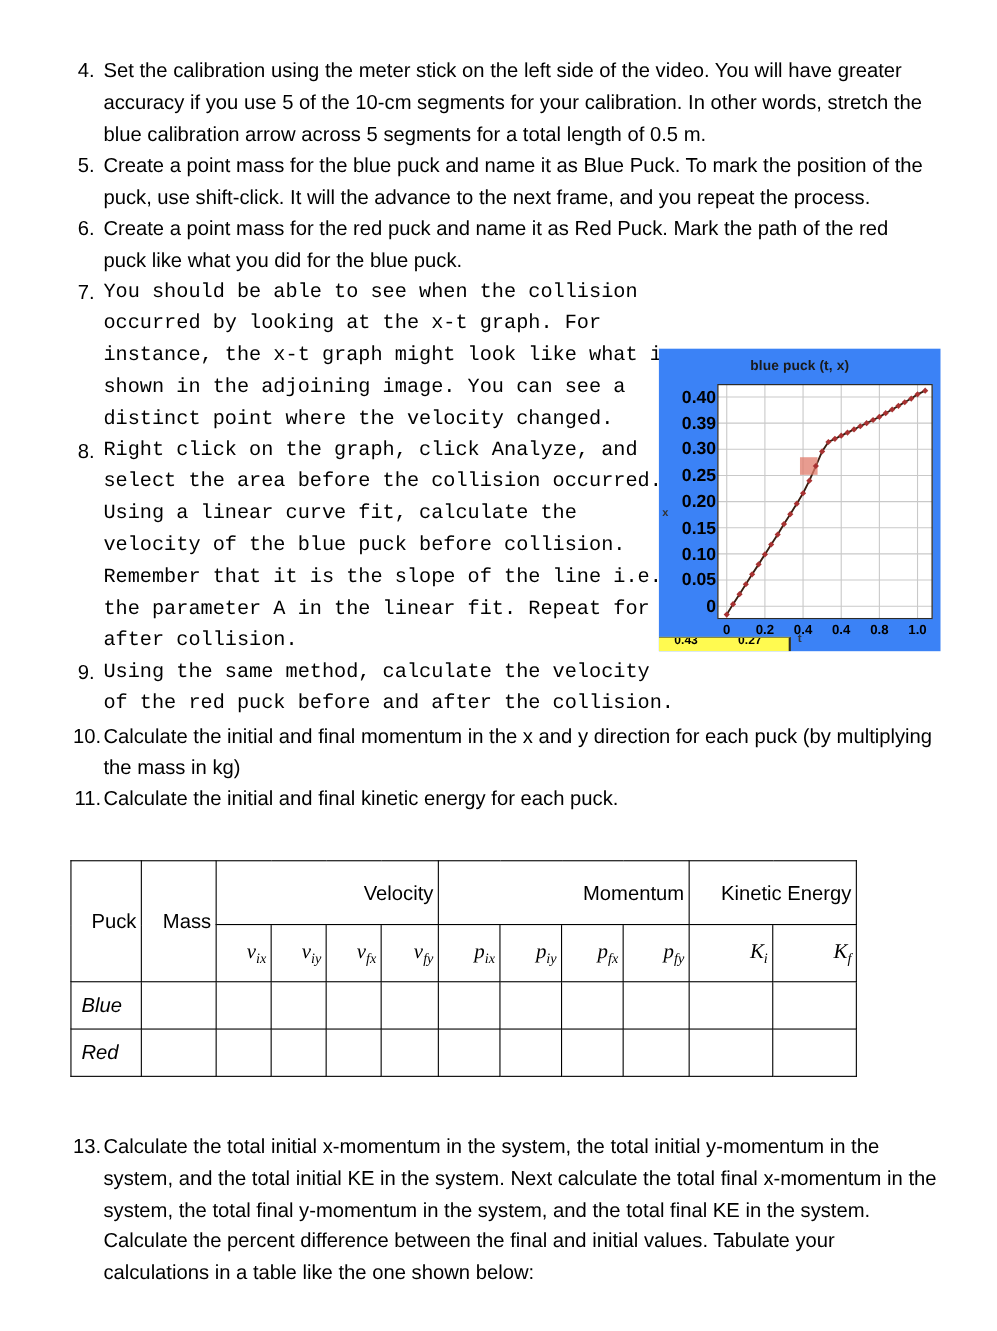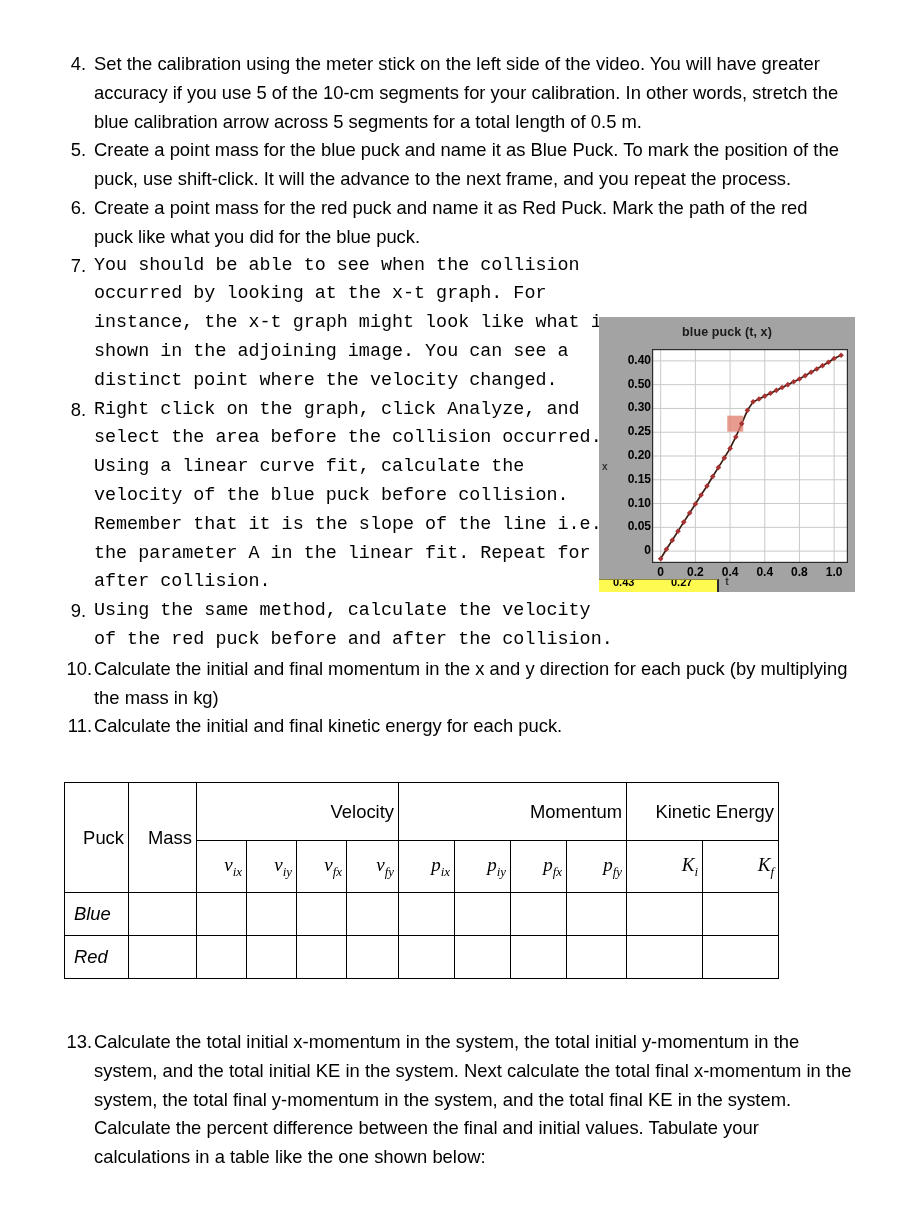--- a/index.html
+++ b/index.html
@@ -38,21 +38,21 @@
 
   .narrow .li-body { max-width: 520px; font-family: Liberation Mono, monospace; }
 
   
   .figure {
     position: absolute;
     left: 599px;
     top: 317px;
     width: 256px;
     height: 275px;
-    background: #a3a3a3;
+    background: #3b82f6;
     overflow: hidden;
   }
   .fig-title {
     position: absolute;
     left: 0; right: 0;
     top: 8px;
     text-align: center;
     font-size: 12.5px;
     font-weight: bold;
     color: #1a1a1a;
@@ -72,21 +72,21 @@
     bottom: 5px;
     text-align: center;
     font-size: 10.5px;
     font-weight: bold;
     color: #333;
   }
   .ytick {
     position: absolute;
     right: 0;
     text-align: right;
-    font-size: 12px;
+    font-size: 16px;
     font-weight: bold;
     color: #000;
     white-space: nowrap;
   }
   .yticks-wrap {
     position: absolute;
     left: 6px;
     top: 26px;
     width: 46px;
     height: 226px;
@@ -218,21 +218,21 @@
     <div class="fig-title">blue puck (t, x)</div>
     <div class="ylabel">x</div>
     <div class="yticks-wrap">
         <div class="ytick" style="top: 200.111px;">0</div>
         <div class="ytick" style="top: 176.333px;">0.05</div>
         <div class="ytick" style="top: 152.556px;">0.10</div>
         <div class="ytick" style="top: 128.778px;">0.15</div>
         <div class="ytick" style="top: 105px;">0.20</div>
         <div class="ytick" style="top: 81.2222px;">0.25</div>
         <div class="ytick" style="top: 57.4444px;">0.30</div>
-        <div class="ytick" style="top: 33.6667px;">0.50</div>
+        <div class="ytick" style="top: 33.6667px;">0.39</div>
         <div class="ytick" style="top: 9.88889px;">0.40</div>
       </div>
     <div class="plot">
       <svg id="plot-svg" width="196" height="214" viewBox="0 0 196 214">
           <rect x="0" y="0" width="196" height="214" fill="#ffffff"></rect>
           <line x1="0" y1="202.11111111111111" x2="196" y2="202.11111111111111" stroke="#c9c9c9" stroke-width="1"></line>
           <line x1="0" y1="178.33333333333331" x2="196" y2="178.33333333333331" stroke="#c9c9c9" stroke-width="1"></line>
           <line x1="0" y1="154.55555555555554" x2="196" y2="154.55555555555554" stroke="#c9c9c9" stroke-width="1"></line>
           <line x1="0" y1="130.77777777777777" x2="196" y2="130.77777777777777" stroke="#c9c9c9" stroke-width="1"></line>
           <line x1="0" y1="107" x2="196" y2="107" stroke="#c9c9c9" stroke-width="1"></line>

